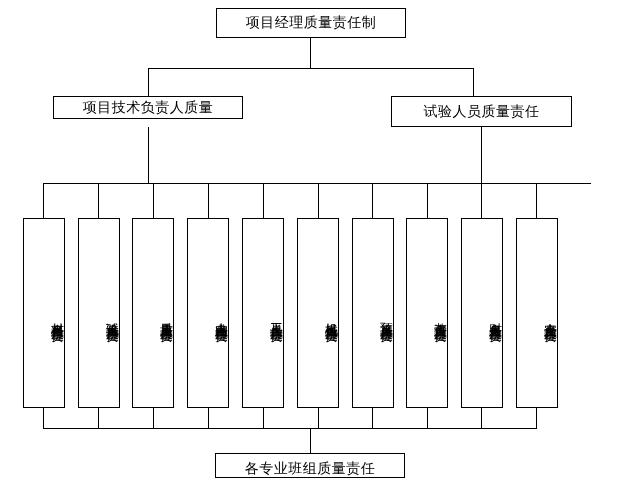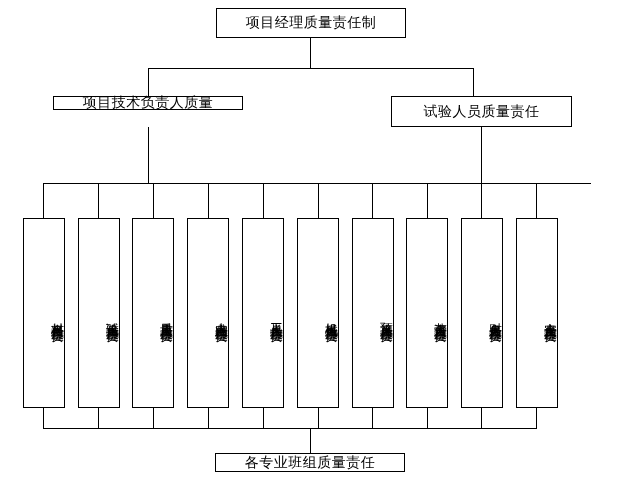--- a/index.html
+++ b/index.html
@@ -63,21 +63,21 @@
 
   <div class="box top" style="left:216px; top:8px; width:190px; height:30px;">
     <span>项目经理质量责任制</span>
   </div>
 
   <div class="line vline" style="left:310px; top:38px; height:30px;"></div>
   <div class="line hline" style="left:148px; top:68px; width:325px;"></div>
   <div class="line vline" style="left:148px; top:68px; height:28px;"></div>
   <div class="line vline" style="left:473px; top:68px; height:28px;"></div>
 
-  <div class="box mid" style="left:53px; top:96px; width:190px; height:14px;">
+  <div class="box mid" style="left:53px; top:96px; width:190px; height:23px;">
     <span>项目技术负责人质量</span>
   </div>
   <div class="box mid" style="left:391px; top:96px; width:181px; height:31px;">
     <span>试验人员质量责任</span>
   </div>
 
   <div class="line vline" style="left:148px; top:127px; height:56px;"></div>
   <div class="line vline" style="left:481px; top:127px; height:56px;"></div>
   <div class="line hline" style="left:43px; top:183px; width:548px;"></div>
 
@@ -130,17 +130,17 @@
   <div class="line vline" style="left:263px; top:408px; height:20px;"></div>
   <div class="line vline" style="left:318px; top:408px; height:20px;"></div>
   <div class="line vline" style="left:372px; top:408px; height:20px;"></div>
   <div class="line vline" style="left:427px; top:408px; height:20px;"></div>
   <div class="line vline" style="left:481px; top:408px; height:20px;"></div>
   <div class="line vline" style="left:536px; top:408px; height:20px;"></div>
 
   <div class="line hline" style="left:43px; top:428px; width:494px;"></div>
   <div class="line vline" style="left:310px; top:428px; height:25px;"></div>
 
-  <div class="box bottom" style="left:215px; top:453px; width:190px; height:19px;align-items:flex-end;">
+  <div class="box bottom" style="left:215px; top:453px; width:190px; height:25px;align-items:flex-end;">
     <span>各专业班组质量责任</span>
   </div>
 
 </div>
 
 </body></html>

